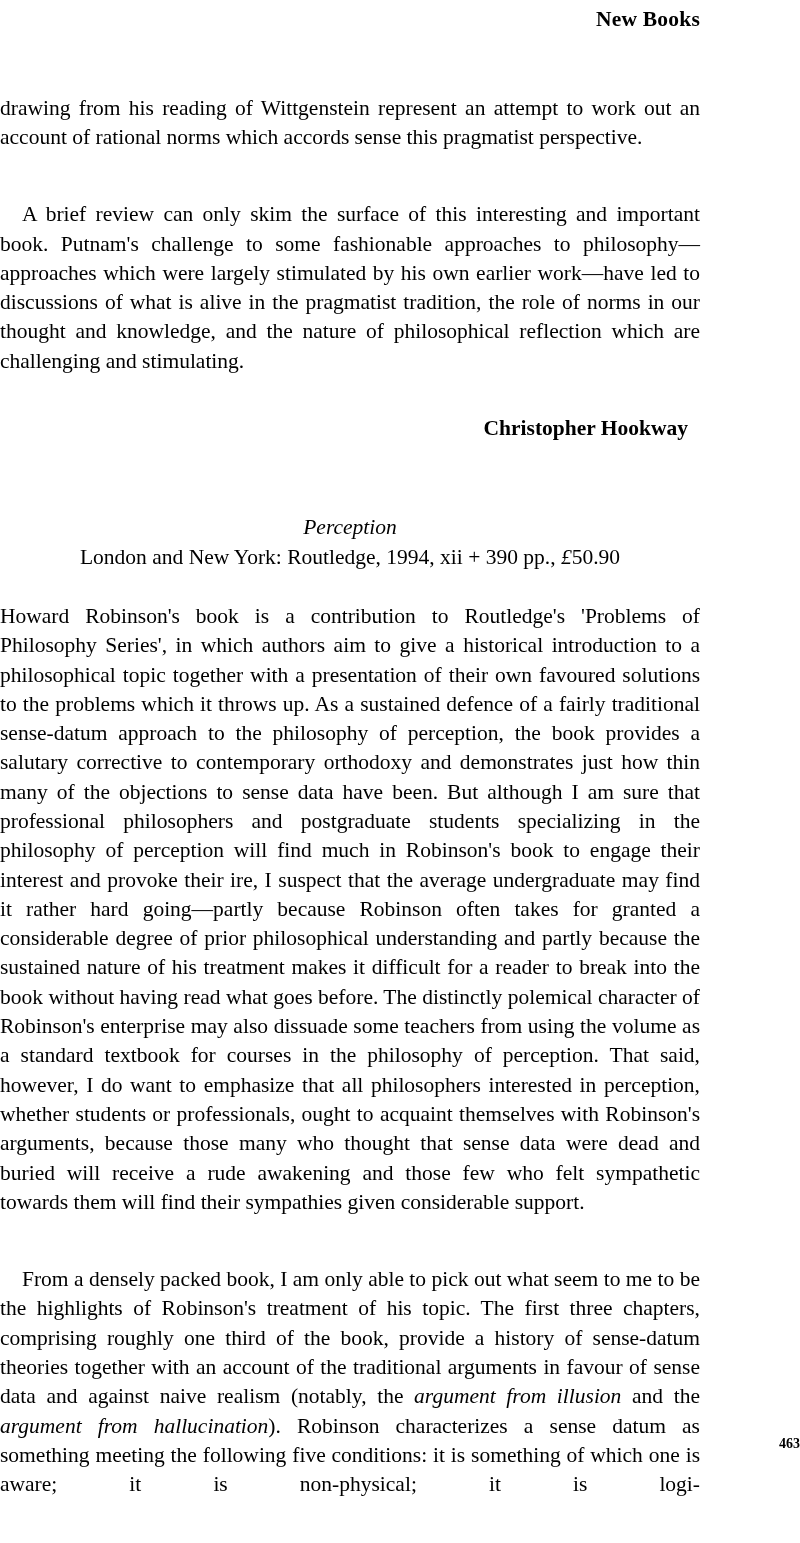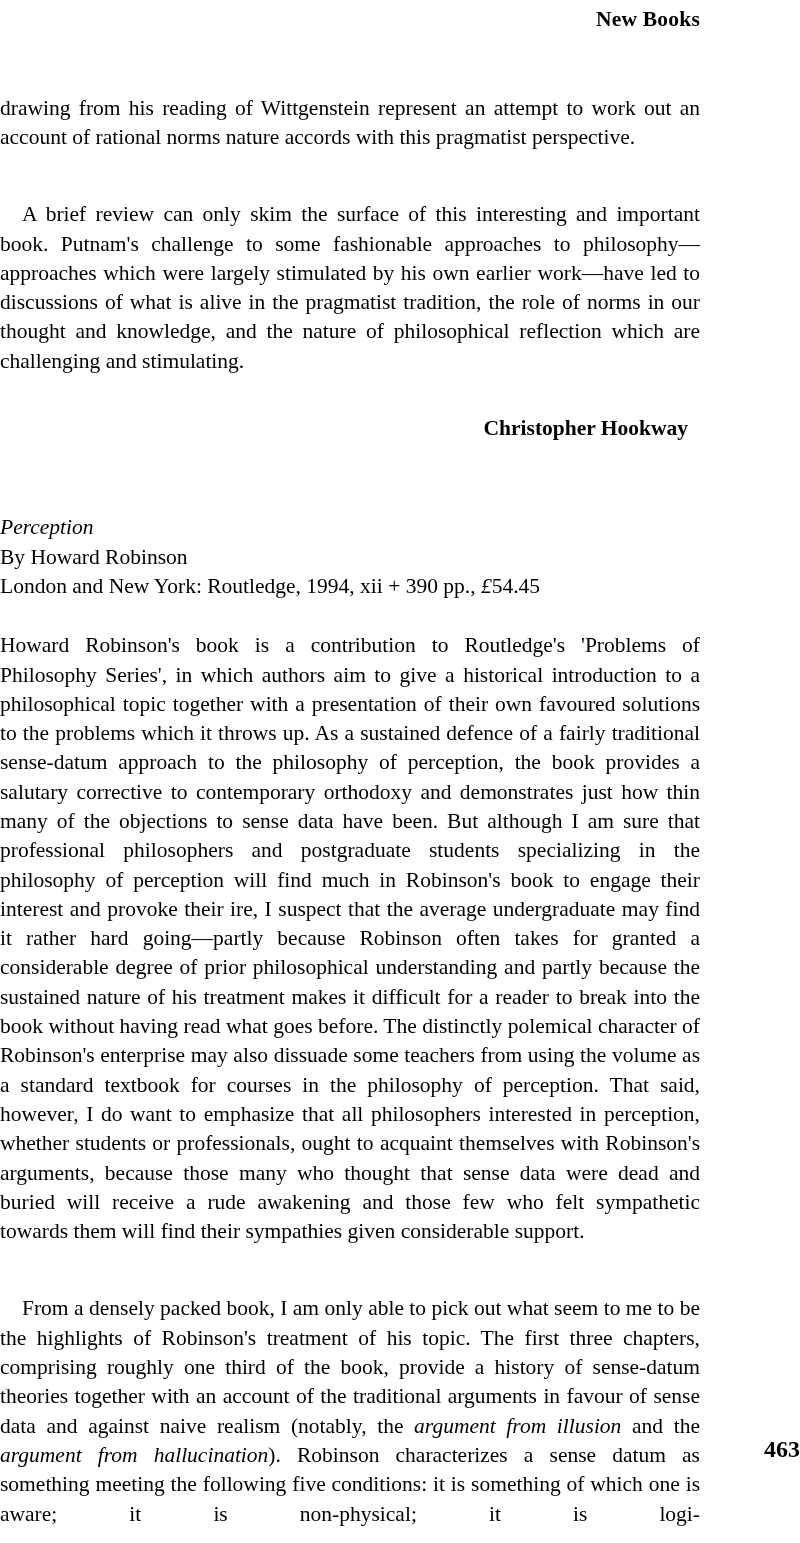--- a/index.html
+++ b/index.html
@@ -59,35 +59,35 @@
     text-align: right;
     font-weight: bold;
     font-size: 21.5px;
     line-height: 29.3px;
     margin: 12px;
   }
   .book-head {
     font-size: 21.5px;
     line-height: 29.3px;
     margin: 0;
-    text-align: left;
+    text-align: center;
   }
   .book-title {
     font-style: italic;
     font-weight: normal;
   }
   .price-symbol {
     font-style: italic;
   }
   .folio {
     position: absolute;
     right: 0px;
     top: 1437px;
     font-weight: bold;
-    font-size: 24px;
+    font-size: 14px;
     line-height: 1;
     text-align: right;
   }
   .spacer-sig { height: 26px; }
   .spacer-headblock { height: 58px; }
   .spacer-afterhead { height: 30px; }
   
   .justify-all {
     text-align: justify;
     text-align-last: justify;
@@ -97,34 +97,33 @@
 <body>
 
 <div class="page">
 
   <div class="content">
 
     <div class="running-head">New Books</div>
 
     <div style="height:62px"></div>
 
-    <p class="para">drawing from his reading of Wittgenstein represent an attempt to work out an account of rational norms nature accords with this pragmatist perspective.</p>
+    <p class="para">drawing from his reading of Wittgenstein represent an attempt to work out an account of rational norms which accords sense this pragmatist perspective.</p>
 
     <p class="para indent">A brief review can only skim the surface of this interesting and important book. Putnam's challenge to some fashionable approaches to philosophy—approaches which were largely stimulated by his own earlier work—have led to discussions of what is alive in the pragmatist tradition, the role of norms in our thought and knowledge, and the nature of philosophical reflection which are challenging and stimulating.</p>
 
     <div class="spacer-sig"></div>
 
     <div class="signature">Christopher Hookway</div>
 
     <div class="spacer-headblock"></div>
 
     <div class="book-head">
       <div class="book-title">Perception</div>
-      <div>By Howard Robinson</div>
-      <div><span>London and New York: Routledge, 1994, xii + 390 pp., </span><span class="price-symbol">£</span><span>54.45</span></div>
+      <div><span>London and New York: Routledge, 1994, xii + 390 pp., </span><span class="price-symbol">£</span><span>50.90</span></div>
     </div>
 
     <div class="spacer-afterhead"></div>
 
     <p class="para">Howard Robinson's book is a contribution to Routledge's 'Problems of Philosophy Series', in which authors aim to give a historical introduction to a philosophical topic together with a presentation of their own favoured solutions to the problems which it throws up. As a sustained defence of a fairly traditional sense-datum approach to the philosophy of perception, the book provides a salutary corrective to contemporary orthodoxy and demonstrates just how thin many of the objections to sense data have been. But although I am sure that professional philosophers and postgraduate students specializing in the philosophy of perception will find much in Robinson's book to engage their interest and provoke their ire, I suspect that the average undergraduate may find it rather hard going—partly because Robinson often takes for granted a considerable degree of prior philosophical understanding and partly because the sustained nature of his treatment makes it difficult for a reader to break into the book without having read what goes before. The distinctly polemical character of Robinson's enterprise may also dissuade some teachers from using the volume as a standard textbook for courses in the philosophy of perception. That said, however, I do want to emphasize that all philosophers interested in perception, whether students or professionals, ought to acquaint themselves with Robinson's arguments, because those many who thought that sense data were dead and buried will receive a rude awakening and those few who felt sympathetic towards them will find their sympathies given considerable support.</p>
 
     <p class="para indent justify-all"><span>From a densely packed book, I am only able to pick out what seem to me to be the highlights of Robinson's treatment of his topic. The first three chapters, comprising roughly one third of the book, provide a history of sense-datum theories together with an account of the traditional arguments in favour of sense data and against naive realism (notably, the </span><em>argument from illusion</em><span> and the </span><em>argument from hallucination</em><span>). Robinson characterizes a sense datum as something meeting the following five conditions: it is something of which one is aware; it is non-physical; it is logi-</span></p>
 
   </div>
 

